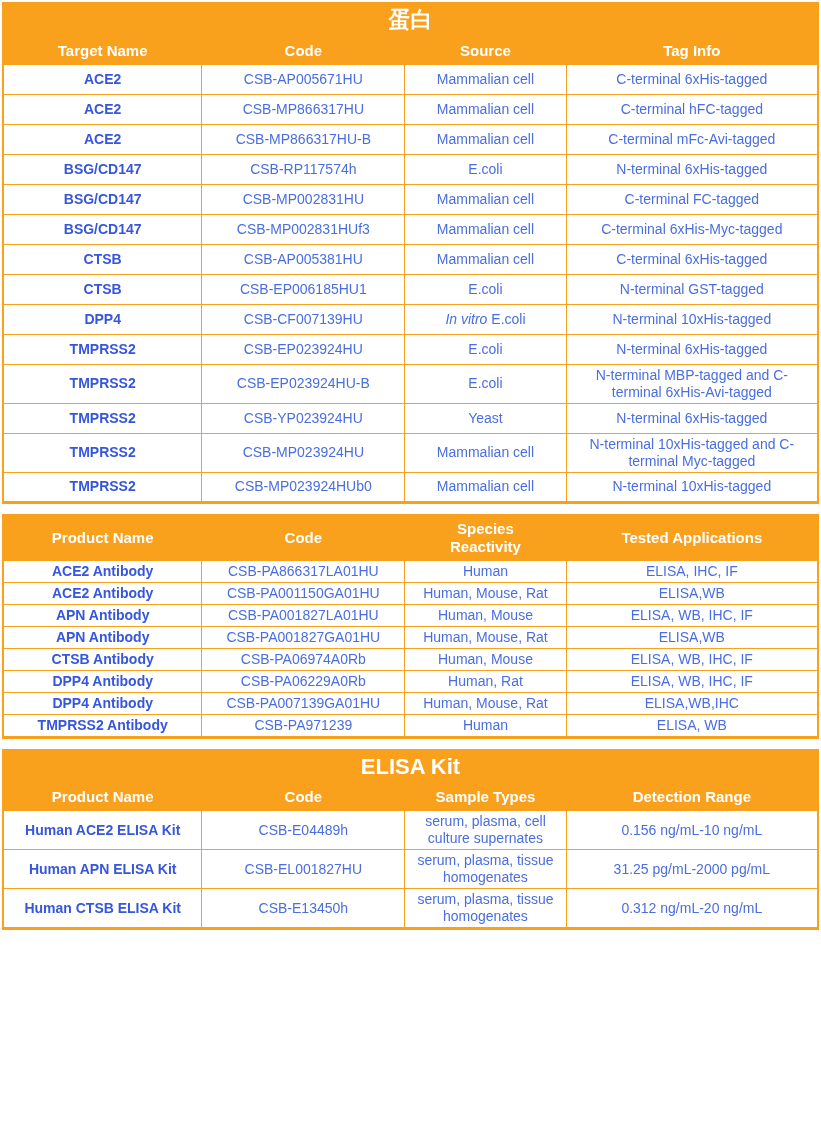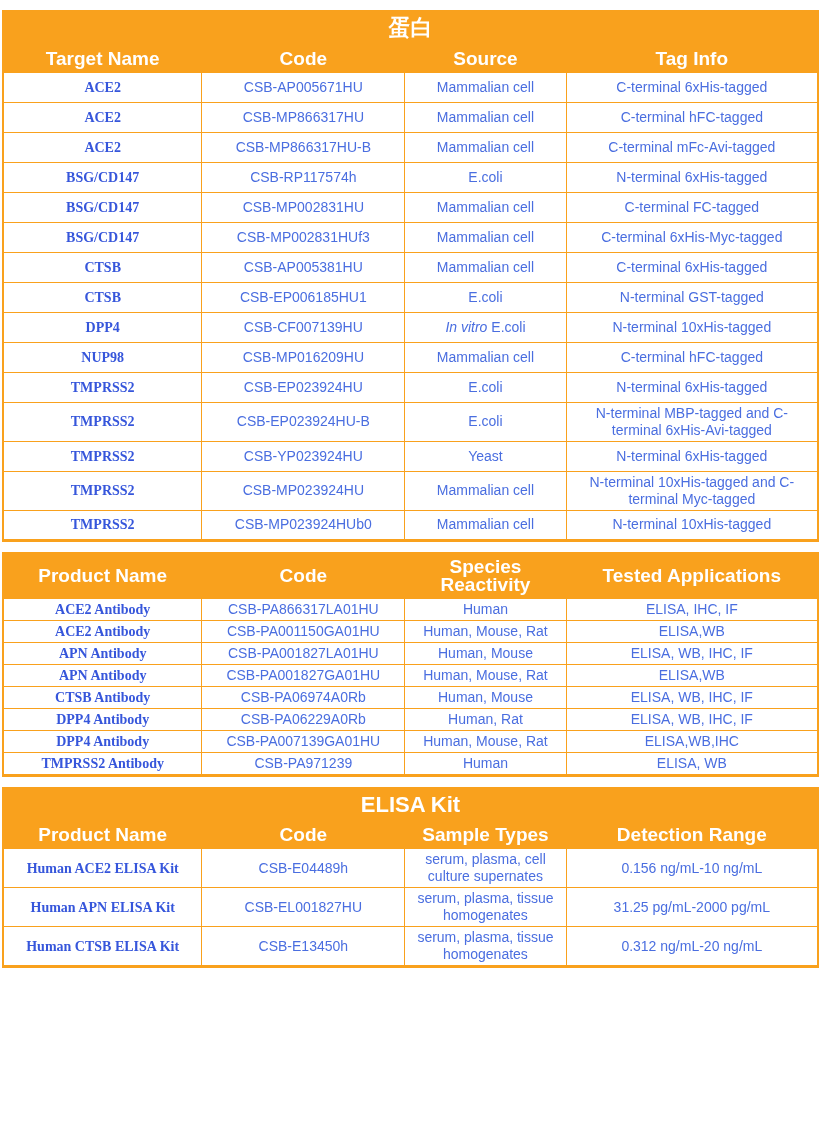--- a/index.html
+++ b/index.html
@@ -17,21 +17,21 @@
     width: 821px;
     padding: 2px;
     font-family: "Liberation Sans", sans-serif;
   }
   table.data-table {
     width: 100%;
     border-collapse: collapse;
     table-layout: fixed;
     border: 2px solid var(--orange);
     border-bottom-width: 3px;
-    margin: 8px 0 10px 0;
+    margin: 0 0 10px 0;
   }
   table.data-table:last-child { margin-bottom: 0; border-radius: 12px; }
 
   col.c1 { width: 24.4%; }
   col.c2 { width: 24.9%; }
   col.c3 { width: 19.8%; }
   col.c4 { width: 30.9%; }
 
   th.title-cell {
     background: var(--orange);
@@ -39,21 +39,21 @@
     font-size: 22px;
     font-weight: bold;
     text-align: center;
     height: 34px;
     padding: 0;
     border: 1px solid var(--orange);
   }
   tr.header-row th {
     background: var(--orange);
     color: var(--header-white);
-    font-size: 19px;
+    font-size: 15px;
     font-weight: bold;
     text-align: center;
     padding: 4px 4px;
     line-height: 18px;
     white-space: pre-line;
     border: 1px solid var(--orange);
   }
   td {
     border: 1px solid var(--orange);
     color: var(--cell-blue);
@@ -61,21 +61,20 @@
     line-height: 17px;
     text-align: center;
     vertical-align: middle;
     padding: 2px 6px;
     background: #FFFFFF;
     overflow-wrap: break-word;
   }
   td.name {
     font-weight: bold;
     color: var(--name-blue);
-    font-family: Liberation Serif, serif;
   }
   table.protein-table  td { height: 30px; }
   table.antibody-table td { height: 20px; border-radius: 11px; }
   table.elisa-table    td { height: 35px; }
   td i { font-style: italic; }
 </style>
 </head>
 <body>
 
 <table class="data-table protein-table">
@@ -145,26 +144,20 @@
         <td>E.coli</td>
         <td>N-terminal GST-tagged</td>
       </tr>
       <tr>
         <td class="name">DPP4</td>
         <td>CSB-CF007139HU</td>
         <td><i>In vitro</i><span> E.coli</span></td>
         <td>N-terminal 10xHis-tagged</td>
       </tr>
       <tr>
-        <td class="name">NUP98</td>
-        <td>CSB-MP016209HU</td>
-        <td>Mammalian cell</td>
-        <td>C-terminal hFC-tagged</td>
-      </tr>
-      <tr>
         <td class="name">TMPRSS2</td>
         <td>CSB-EP023924HU</td>
         <td>E.coli</td>
         <td>N-terminal 6xHis-tagged</td>
       </tr>
       <tr>
         <td class="name">TMPRSS2</td>
         <td>CSB-EP023924HU-B</td>
         <td>E.coli</td>
         <td>N-terminal MBP-tagged and C-terminal 6xHis-Avi-tagged</td>

